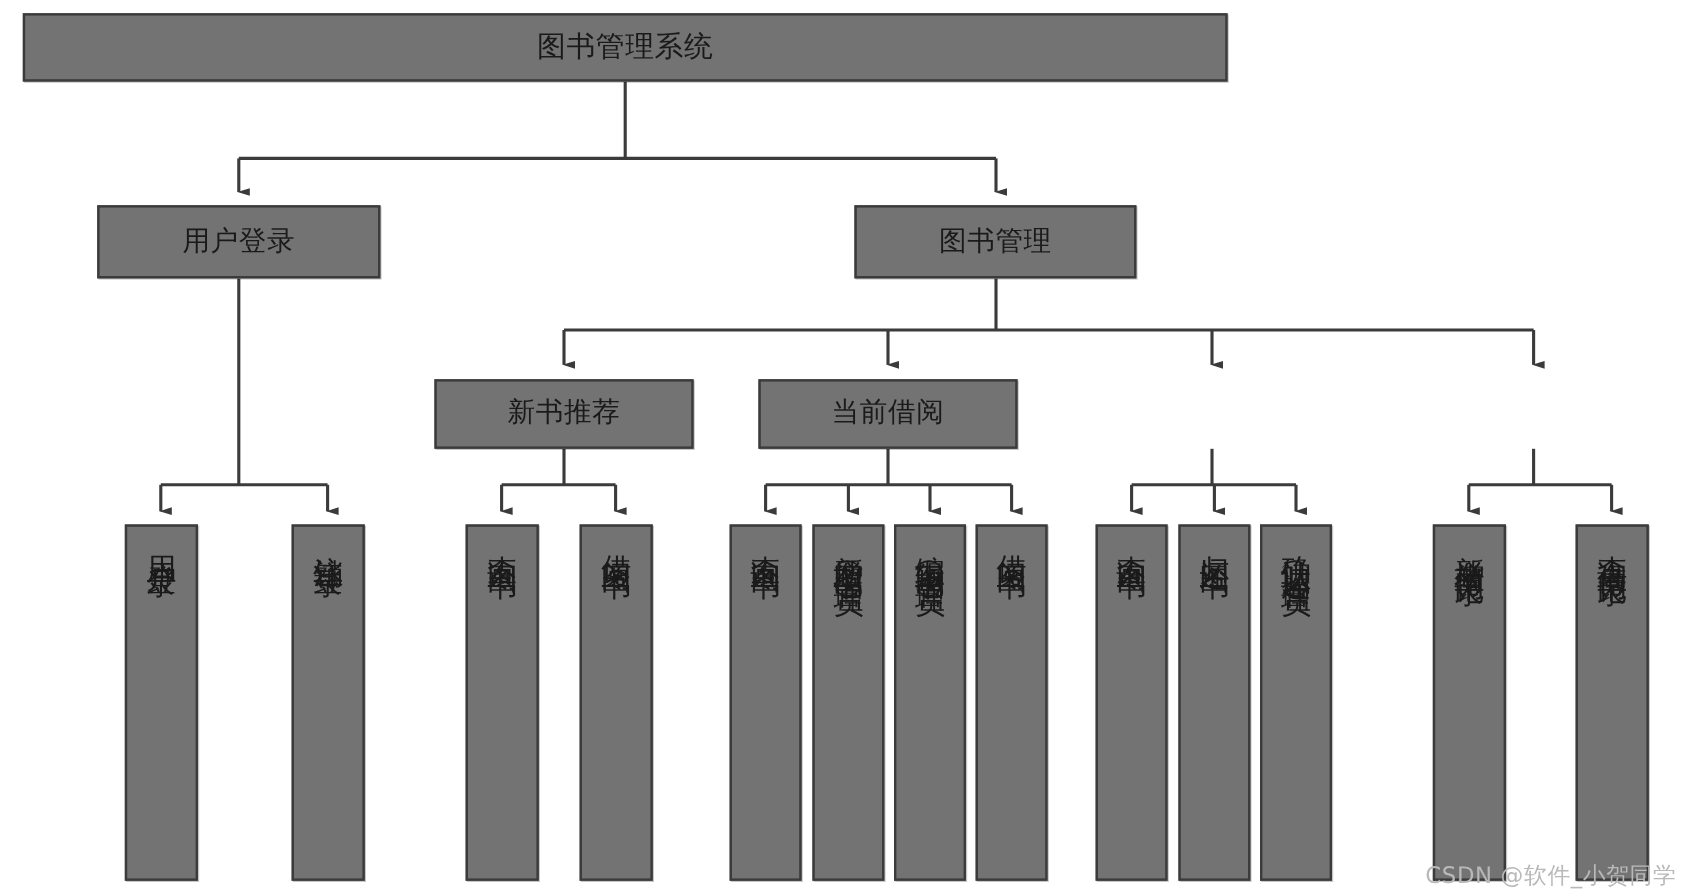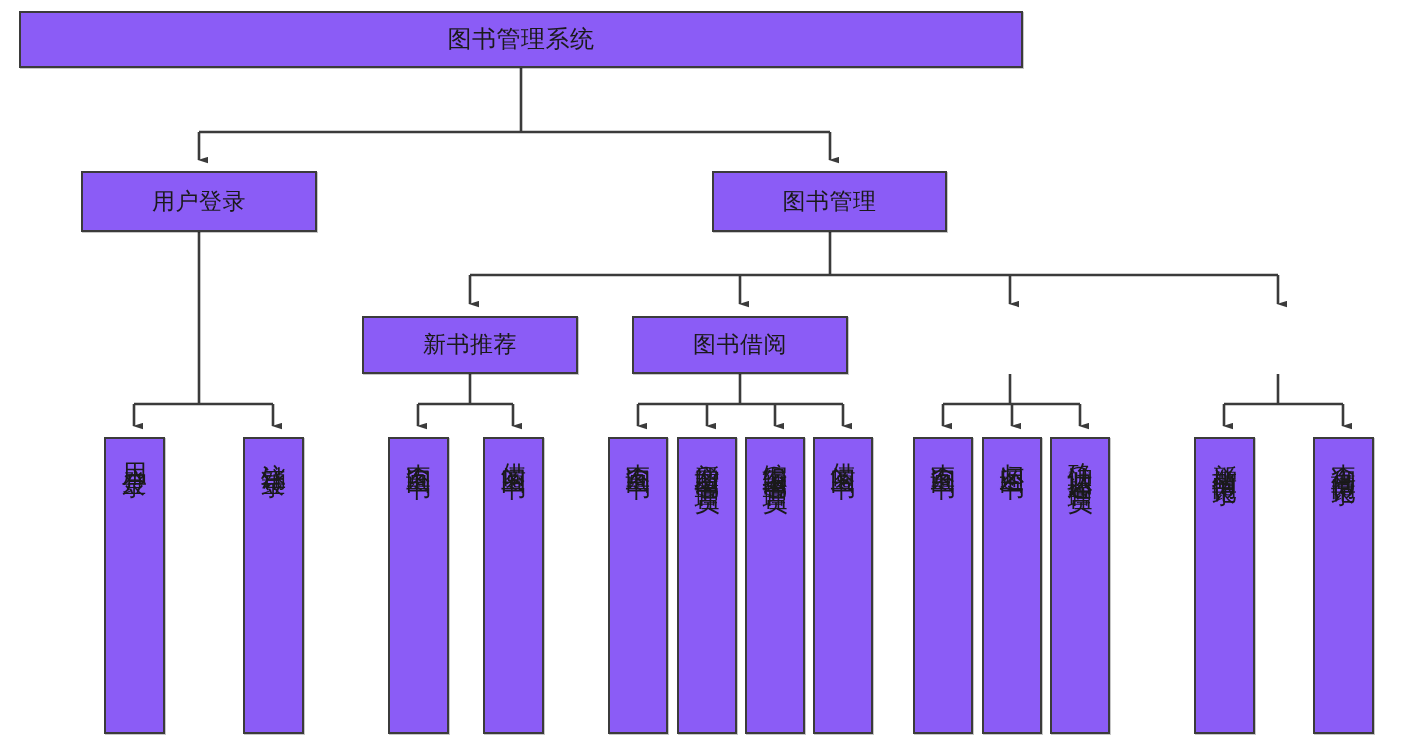--- a/index.html
+++ b/index.html
@@ -22,21 +22,21 @@
     position: absolute;
     left: 0;
     top: 0;
     width: 1405px;
     height: 747px;
     pointer-events: none;
   }
   .node {
     position: absolute;
     box-sizing: border-box;
-    background: #8b5cf6;
+    background: #737373;
     border: 2px solid #3b3b3b;
     display: flex;
     align-items: center;
     justify-content: center;
     color: #1a1a1a;
     box-shadow: 1px 1px 0 rgba(0,0,0,0.22);
   }
   .node-label {
     display: block;
     text-align: center;
@@ -138,21 +138,21 @@
     <span class="node-label">用户登录</span>
   </div>
   <div class="node horiz" style="left: 362px; top: 316px; width: 216px; height: 58px;">
     <span class="node-label">新书推荐</span>
   </div>
 
   <div class="node horiz" style="left: 712px; top: 171px; width: 235px; height: 61px;">
     <span class="node-label">图书管理</span>
   </div>
   <div class="node horiz" style="left: 632px; top: 316px; width: 216px; height: 58px;">
-    <span class="node-label">图书借阅</span>
+    <span class="node-label">当前借阅</span>
   </div>
 
   <div class="node vert" style="left: 104px; top: 437px; width: 61px; height: 297px;">
     <span class="node-label">用户登录</span>
   </div>
   <div class="node vert" style="left: 243px; top: 437px; width: 61px; height: 297px;">
     <span class="node-label">注销登录</span>
   </div>
   <div class="node vert" style="left: 388px; top: 437px; width: 61px; height: 297px;">
     <span class="node-label">查询图书</span>
@@ -181,14 +181,15 @@
   <div class="node vert" style="left: 1050px; top: 437px; width: 60px; height: 297px;">
     <span class="node-label">确认归还（管理员）</span>
   </div>
   <div class="node vert" style="left: 1194px; top: 437px; width: 61px; height: 297px;">
     <span class="node-label">新增借阅记录</span>
   </div>
   <div class="node vert" style="left: 1313px; top: 437px; width: 61px; height: 297px;">
     <span class="node-label">查询借阅记录</span>
   </div>
 
+  <div id="watermark">CSDN @软件_小贺同学</div>
 
 </div>
 
 </body></html>

